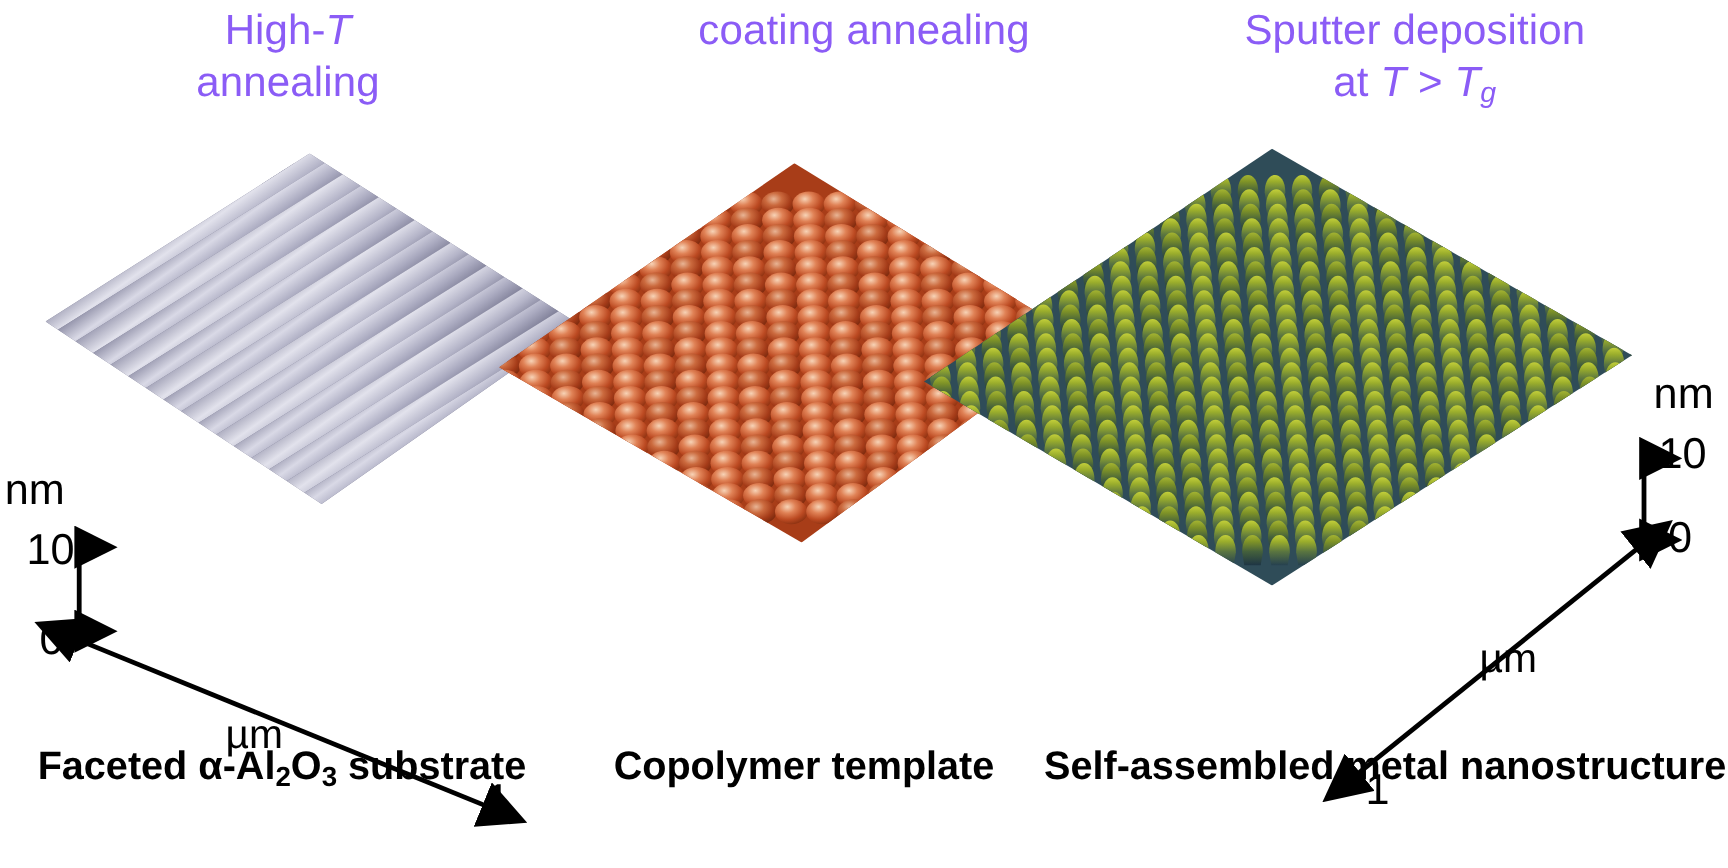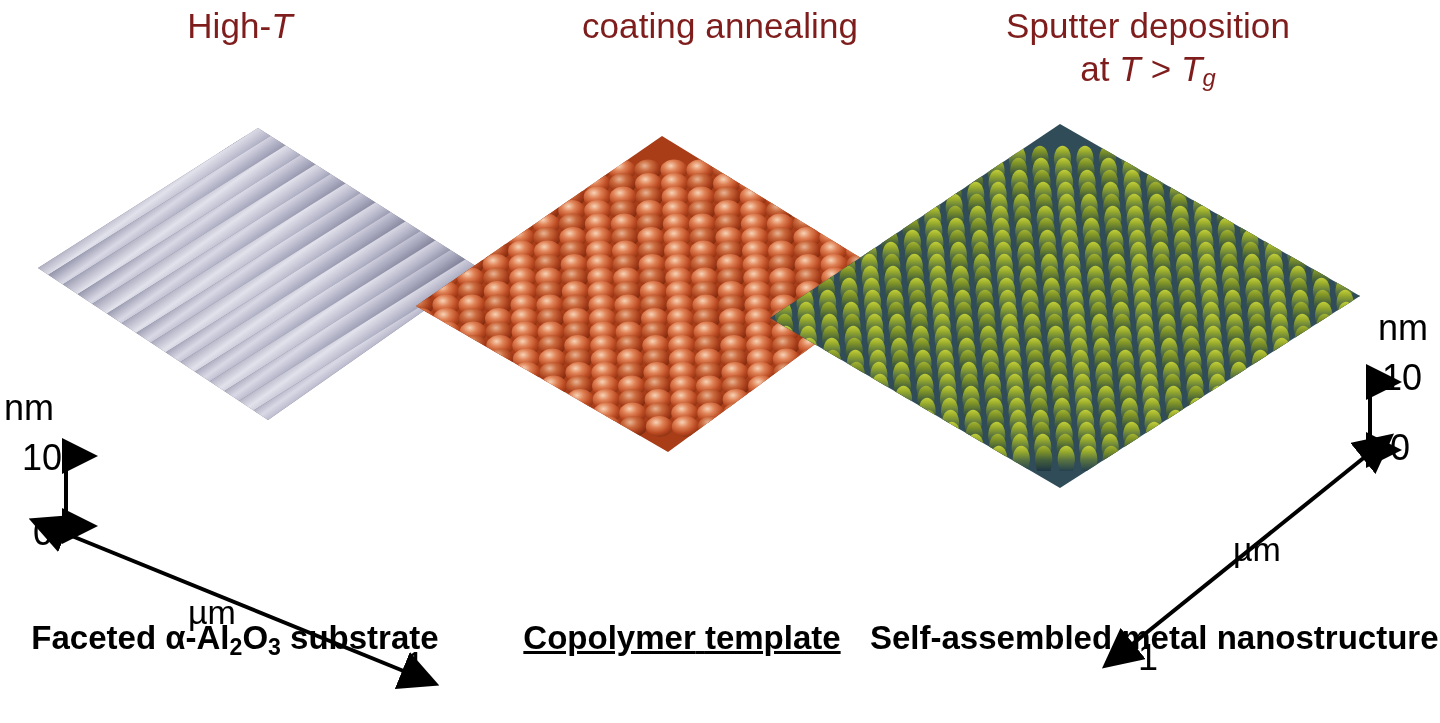--- a/index.html
+++ b/index.html
@@ -14,55 +14,55 @@
     overflow: hidden;
     font-family: "Liberation Sans", sans-serif;
     color: #000;
   }
 
   
   .proc-label {
     position: absolute;
     top: 0;
     text-align: center;
-    color: #7f1d1d;
+    color: #8b5cf6;
     font-size: 35px;
     line-height: 1.24;
     letter-spacing: 0.1px;
     white-space: nowrap;
   }
   .proc-label .l1 { display: block; }
   .proc-label .l2 { display: block; }
   .proc-label i { font-style: italic; }
   .proc-label sub {
     font-size: 0.68em;
     vertical-align: -0.22em;
     font-style: italic;
   }
   #proc-1 { left: 0;    width: 480px; top: 4px; }
   #proc-2 { left: 480px; width: 480px; top: 4px; }
-  #proc-3 { left: 908px; width: 480px; top: 4px; }
+  #proc-3 { left: 939px; width: 480px; top: 4px; }
 
   
   .result-label {
     position: absolute;
     text-align: center;
     color: #000;
     font-weight: bold;
     font-size: 33px;
     line-height: 1.26;
     white-space: nowrap;
   }
   .result-label sub {
     font-size: 0.7em;
     vertical-align: -0.25em;
     font-weight: bold;
   }
   #result-1 { left: 0;    width: 470px; top: 617px; }
-  #result-2 { left: 482px; width: 400px; top: 617px; text-decoration: underline; }
+  #result-2 { left: 470px; width: 400px; top: 617px; }
   #result-3 { left: 870px; width: 570px; top: 617px; }
 
   
   #afm-stage {
     position: absolute;
     left: 0;
     top: 120px;
     width: 1440px;
     height: 500px;
   }
@@ -113,20 +113,21 @@
   #axis-right .v-top    { left: 44px; top: 50px;  font-weight: normal; font-size: 36px; }
   #axis-right .v-bot    { left: 52px; top: 120px; font-weight: normal; font-size: 36px; }
   #axis-right .um-word  { left: -105px; top: 222px; font-weight: normal; font-size: 34px; }
   #axis-right .one-word { left: -200px; top: 330px; font-weight: normal; font-size: 36px; }
 </style>
 </head>
 <body>
 
 <div class="proc-label" id="proc-1">
   <span class="l1">High-<i>T</i></span>
+  <span class="l2">annealing</span>
 </div>
 
 <div class="proc-label" id="proc-2">
   <span class="l2">coating annealing</span>
 </div>
 
 <div class="proc-label" id="proc-3">
   <span class="l1">Sputter deposition</span>
   <span class="l2">at <i>T</i> &gt; <i>T</i><sub>g</sub></span>
 </div>

